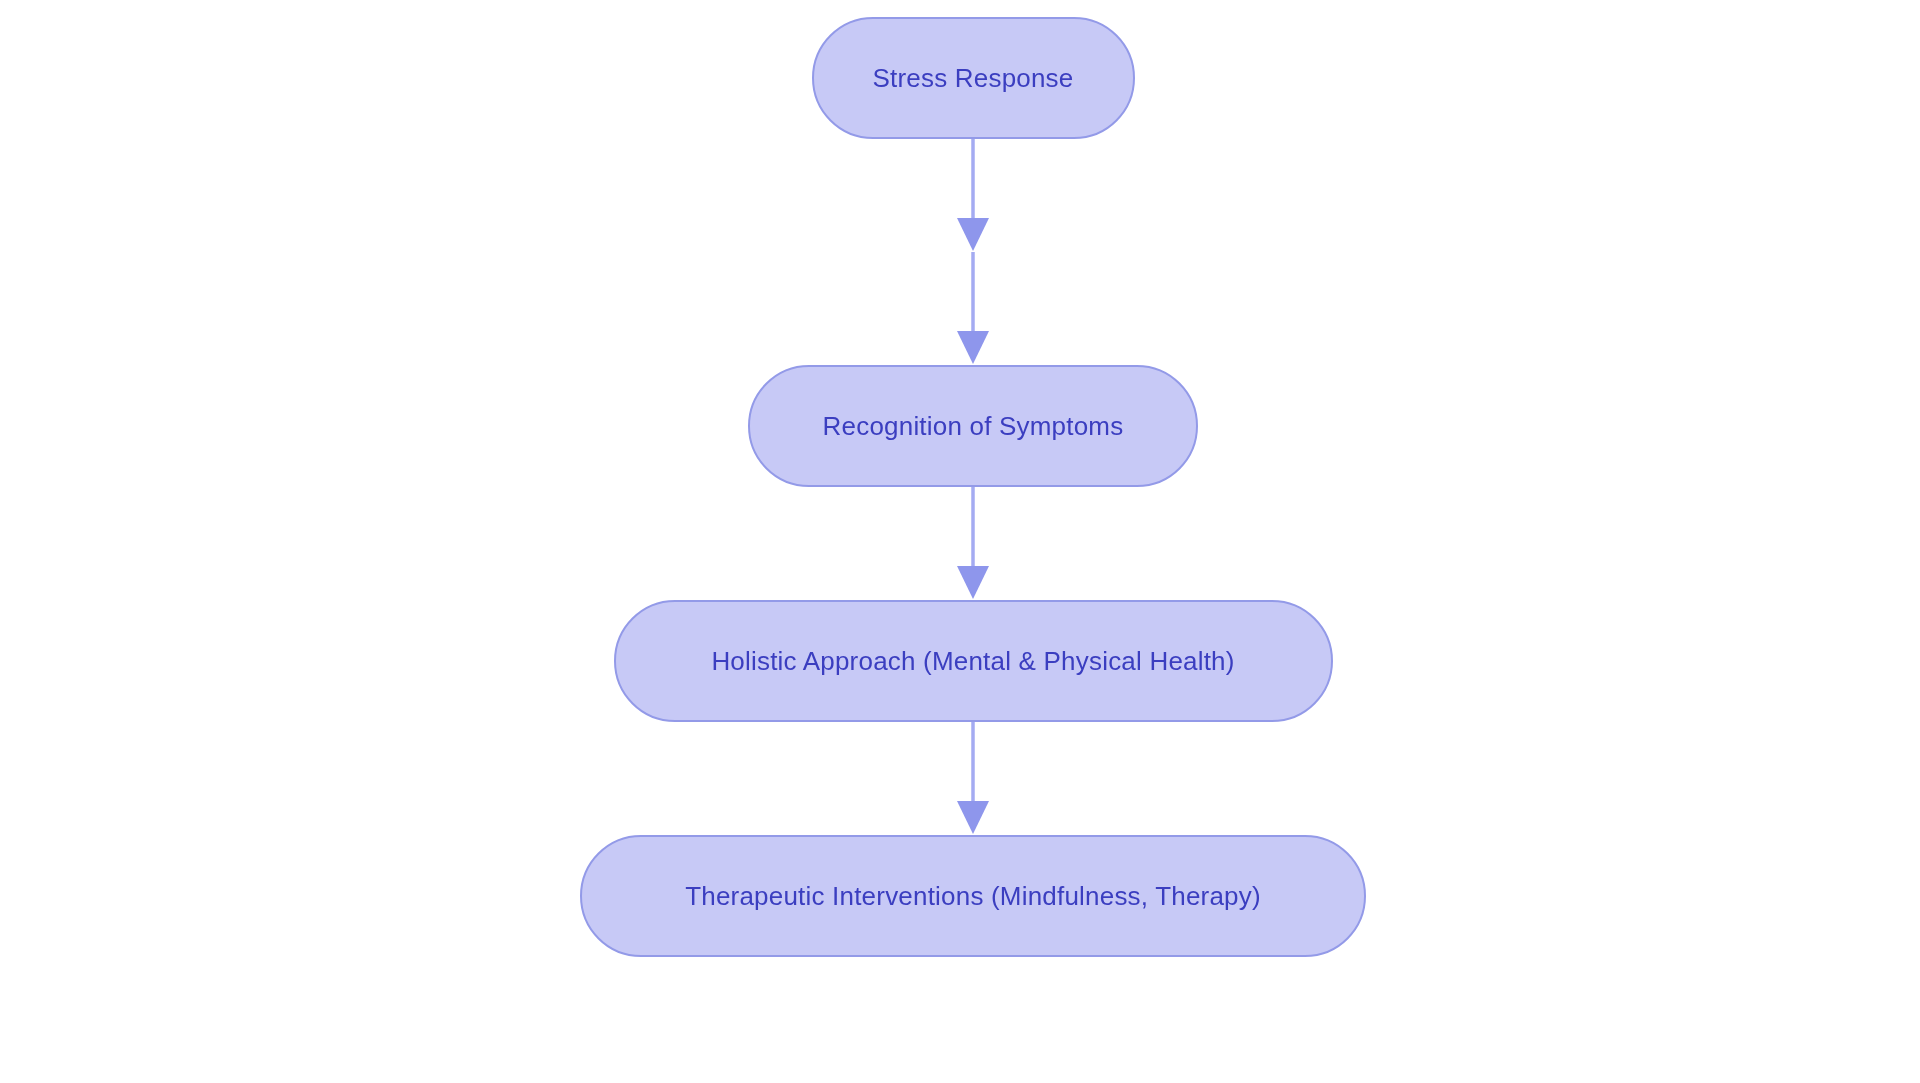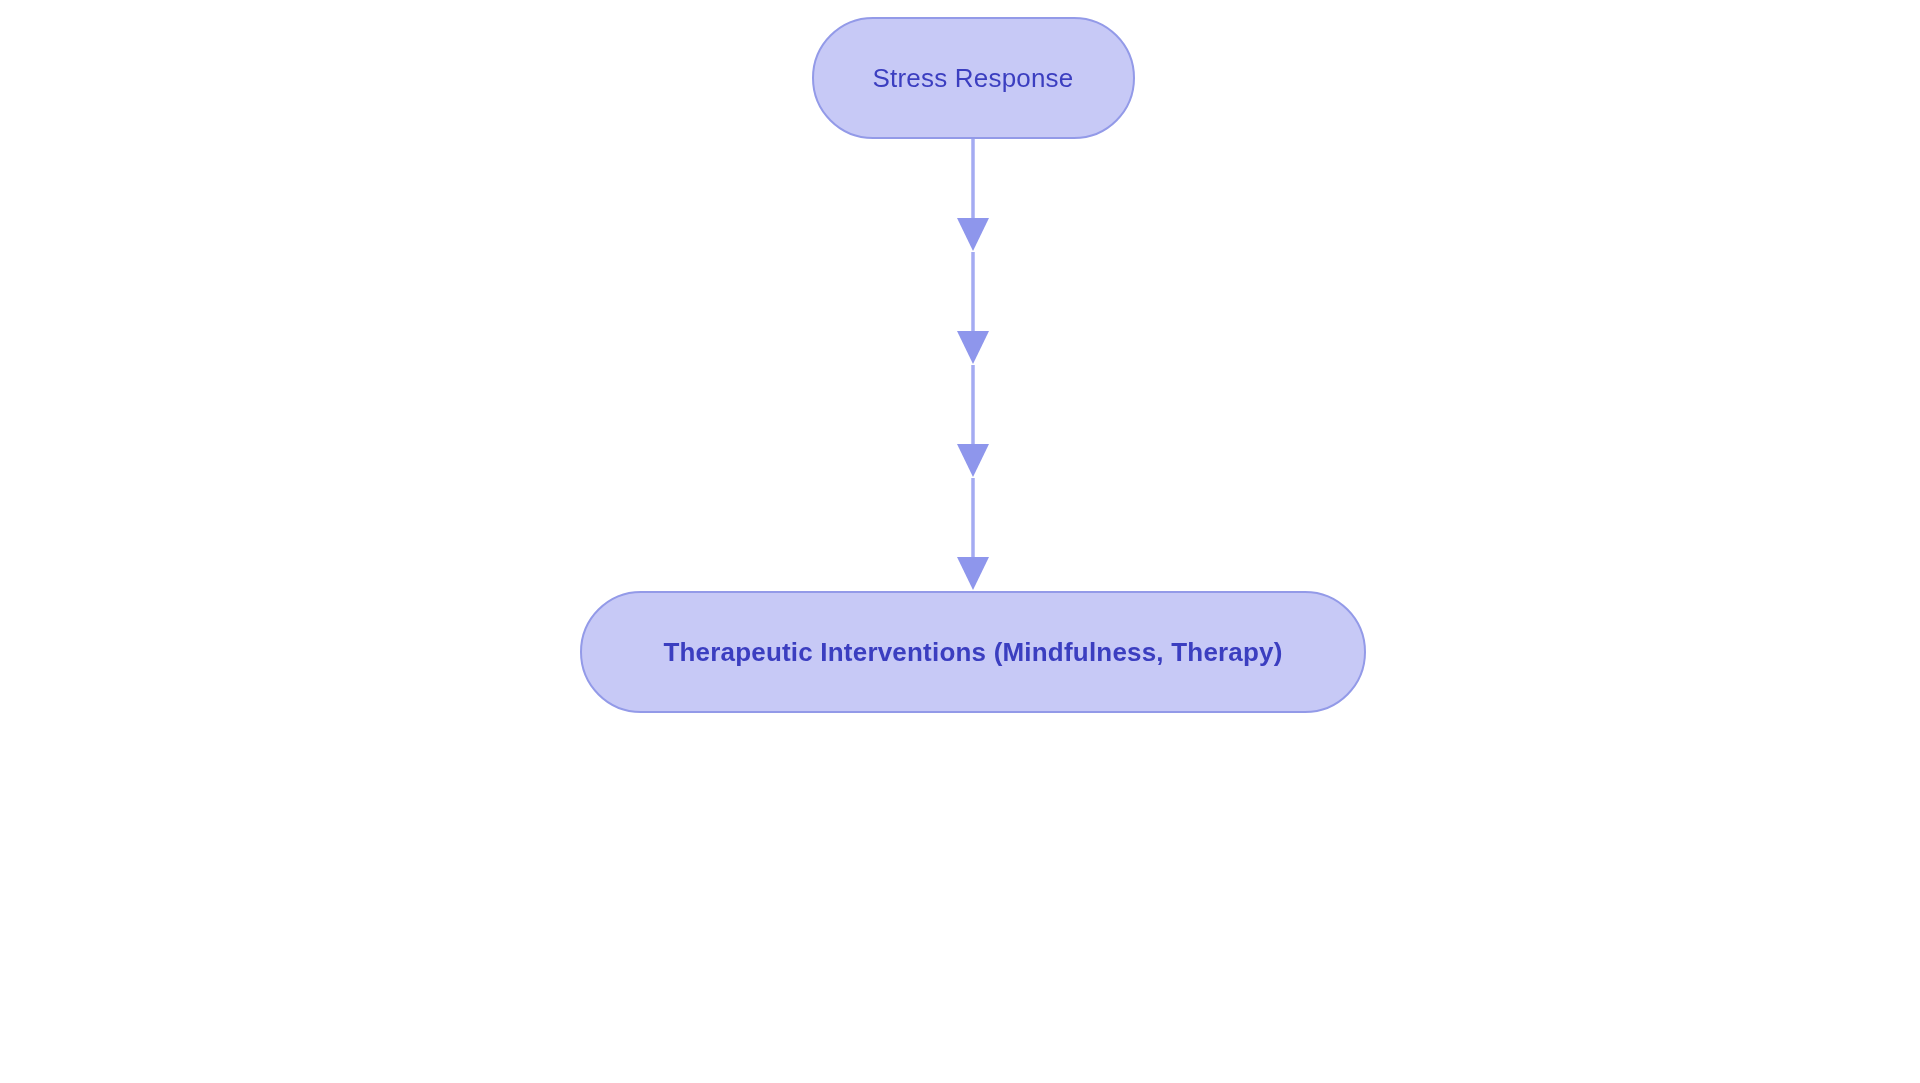--- a/index.html
+++ b/index.html
@@ -38,21 +38,21 @@
     display: flex;
     align-items: center;
     justify-content: center;
     padding: 8px 44px;
     white-space: nowrap;
   }
   .n1 { min-width: 323px; }
   .n2 { min-width: 704px; }
   .n3 { min-width: 450px; }
   .n4 { min-width: 719px; }
-  .n5 { min-width: 786px; font-weight: bold; }
+  .n5 { min-width: 786px; }
   .arrow {
     display: block;
     width: 40px;
     height: 113px;
     flex: 0 0 auto;
   }
 </style>
 </head>
 <body>
 
@@ -67,26 +67,32 @@
       <line x1="20" y1="0" x2="20" y2="81" stroke="#a4abf2" stroke-width="3.5"></line>
       <polygon points="4,79 36,79 20,112" fill="#8e96ec"></polygon>
     </svg>
 
 
     <svg class="arrow" viewBox="0 0 40 113" xmlns="http://www.w3.org/2000/svg">
       <line x1="20" y1="0" x2="20" y2="81" stroke="#a4abf2" stroke-width="3.5"></line>
       <polygon points="4,79 36,79 20,112" fill="#8e96ec"></polygon>
     </svg>
 
+    <div class="node n3">
+      <span>Recognition of Symptoms</span>
+    </div>
 
     <svg class="arrow" viewBox="0 0 40 113" xmlns="http://www.w3.org/2000/svg">
       <line x1="20" y1="0" x2="20" y2="81" stroke="#a4abf2" stroke-width="3.5"></line>
       <polygon points="4,79 36,79 20,112" fill="#8e96ec"></polygon>
     </svg>
 
+    <div class="node n4">
+      <span>Holistic Approach (Mental &amp; Physical Health)</span>
+    </div>
 
     <svg class="arrow" viewBox="0 0 40 113" xmlns="http://www.w3.org/2000/svg">
       <line x1="20" y1="0" x2="20" y2="81" stroke="#a4abf2" stroke-width="3.5"></line>
       <polygon points="4,79 36,79 20,112" fill="#8e96ec"></polygon>
     </svg>
 
     <div class="node n5">
       <span>Therapeutic Interventions (Mindfulness, Therapy)</span>
     </div>
 

